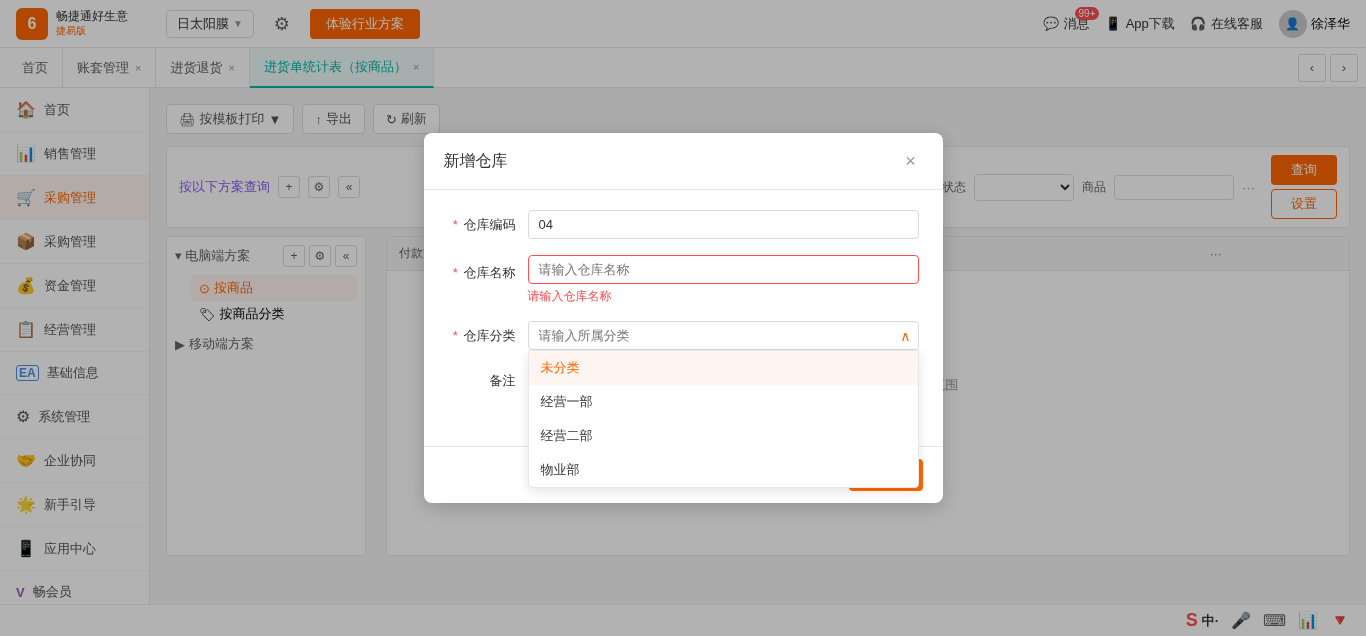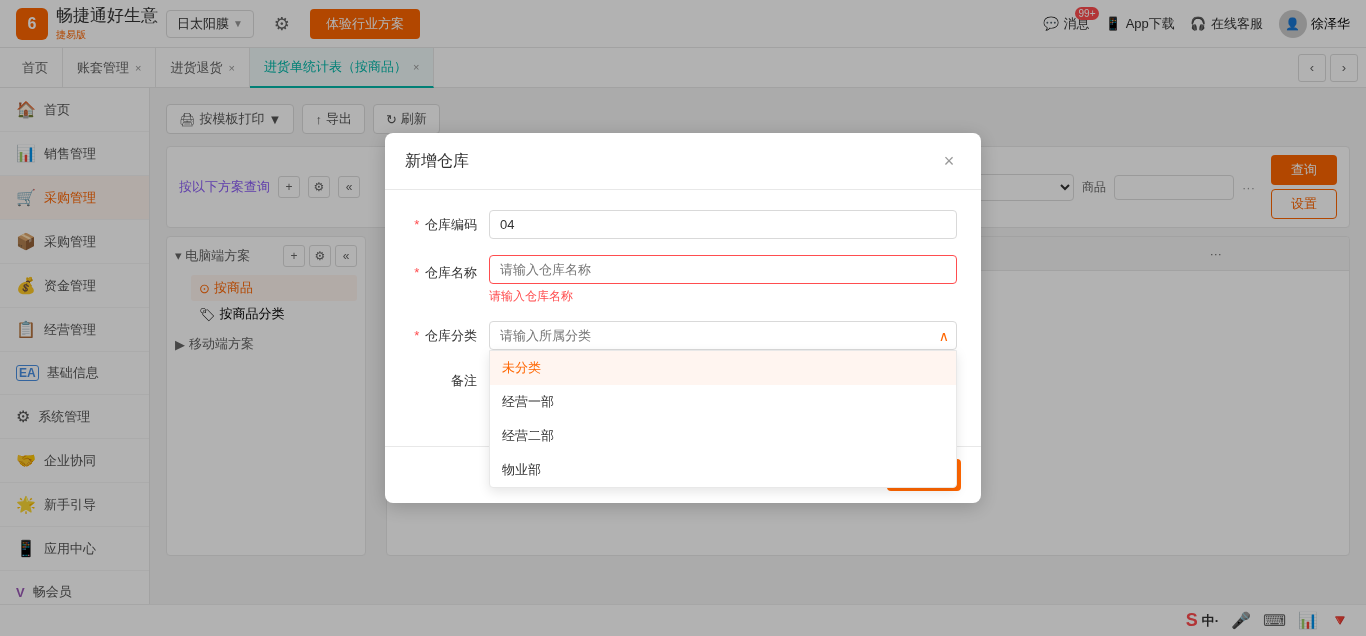--- a/index.html
+++ b/index.html
@@ -22,21 +22,21 @@
       align-items: center;
       gap: 8px;
     }
     .logo-icon {
       width: 32px; height: 32px;
       background: #ff6600;
       border-radius: 6px;
       display: flex; align-items: center; justify-content: center;
       color: white; font-weight: bold; font-size: 16px;
     }
-    .logo-text { font-size: 17px; color: #333; line-height: 1.3; }
+    .logo-text { font-size: 12px; color: #333; line-height: 1.3; }
     .logo-badge { font-size: 10px; color: #ff6600; }
     .header-middle {
       flex: 1;
       display: flex;
       align-items: center;
       gap: 12px;
     }
     .branch-selector {
       display: flex; align-items: center; gap: 4px;
       border: 1px solid #ddd; border-radius: 4px;
@@ -237,21 +237,21 @@
       position: fixed; top: 0; left: 0; right: 0; bottom: 0;
       background: rgba(0,0,0,0.3);
       z-index: 100;
       display: flex; align-items: center; justify-content: center;
     }
 
     
     .modal {
       background: #fff;
       border-radius: 8px;
-      width: 596px;
+      width: 519px;
       box-shadow: 0 4px 20px rgba(0,0,0,0.2);
       position: relative;
       z-index: 101;
       overflow: visible;
     }
     .modal-header {
       padding: 16px 20px;
       border-bottom: 1px solid #e8e8e8;
       display: flex; align-items: center; justify-content: space-between;
     }

